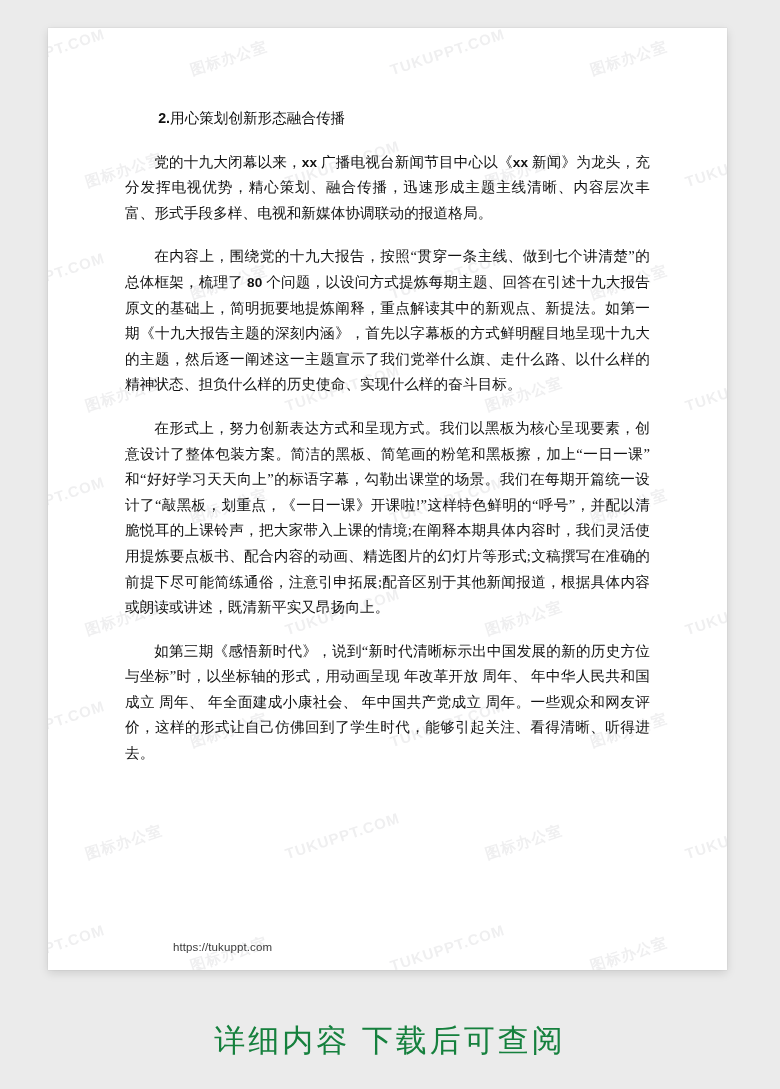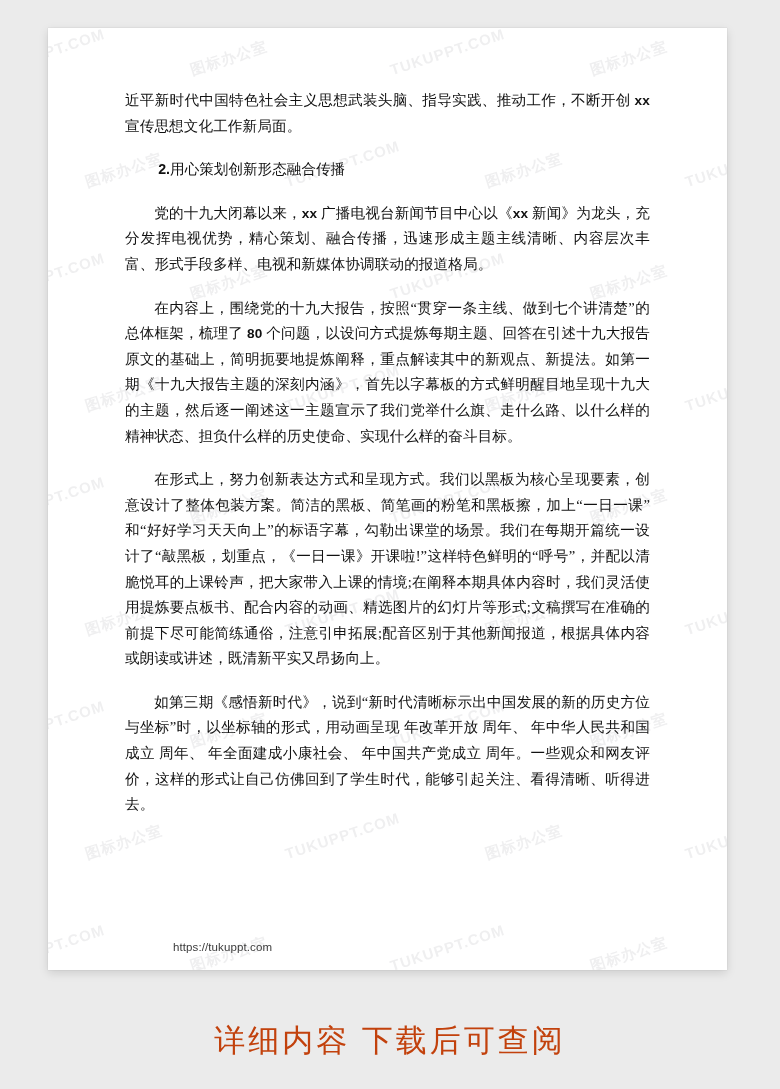--- a/index.html
+++ b/index.html
@@ -122,21 +122,21 @@
 
   
   #bottom-caption {
     position: absolute;
     left: 0;
     top: 1020px;
     width: 780px;
     text-align: center;
     font-family: "Liberation Sans", sans-serif;
     font-size: 31px;
-    color: #c2410c;
+    color: #15803d;
     letter-spacing: 3px;
     font-weight: 400;
   }
 </style>
 </head>
 <body>
 
 <div id="viewer">
 
   <div id="paper">
@@ -175,21 +175,20 @@
         <div class="wm cn" style="left: 435px; top: 818px;">图标办公室</div>
         <div class="wm en" style="left: 635px; top: 818px;">TUKUPPT.COM</div>
         <div class="wm en" style="left: -60px; top: 930px;">TUKUPPT.COM</div>
         <div class="wm cn" style="left: 140px; top: 930px;">图标办公室</div>
         <div class="wm en" style="left: 340px; top: 930px;">TUKUPPT.COM</div>
         <div class="wm cn" style="left: 540px; top: 930px;">图标办公室</div>
       </div>
 
     <div id="doc-body">
 
-      <p class="para" id="slot-p1">近平新时代中国特色社会主义思想武装头脑、指导实践、推动工作，不断开创 <span class="lat">xx</span> 宣传思想文化工作新局面。</p>
 
       <p class="heading" id="slot-h2"><b>2.</b><span>用心策划创新形态融合传播</span></p>
 
       <p class="para indent spaced" id="slot-p2">党的十九大闭幕以来，<span class="lat">xx</span> 广播电视台新闻节目中心以《<span class="lat">xx</span> 新闻》为龙头，充分发挥电视优势，精心策划、融合传播，迅速形成主题主线清晰、内容层次丰富、形式手段多样、电视和新媒体协调联动的报道格局。</p>
 
 
 
       <p class="para indent spaced" id="slot-p5">在内容上，围绕党的十九大报告，按照“贯穿一条主线、做到七个讲清楚”的总体框架，梳理了 <span class="lat">80</span> 个问题，以设问方式提炼每期主题、回答在引述十九大报告原文的基础上，简明扼要地提炼阐释，重点解读其中的新观点、新提法。如第一期《十九大报告主题的深刻内涵》，首先以字幕板的方式鲜明醒目地呈现十九大的主题，然后逐一阐述这一主题宣示了我们党举什么旗、走什么路、以什么样的精神状态、担负什么样的历史使命、实现什么样的奋斗目标。</p>
 
       <p class="para indent spaced" id="slot-p6">在形式上，努力创新表达方式和呈现方式。我们以黑板为核心呈现要素，创意设计了整体包装方案。简洁的黑板、简笔画的粉笔和黑板擦，加上“一日一课”和“好好学习天天向上”的标语字幕，勾勒出课堂的场景。我们在每期开篇统一设计了“敲黑板，划重点，《一日一课》开课啦!”这样特色鲜明的“呼号”，并配以清脆悦耳的上课铃声，把大家带入上课的情境;在阐释本期具体内容时，我们灵活使用提炼要点板书、配合内容的动画、精选图片的幻灯片等形式;文稿撰写在准确的前提下尽可能简练通俗，注意引申拓展;配音区别于其他新闻报道，根据具体内容或朗读或讲述，既清新平实又昂扬向上。</p>

